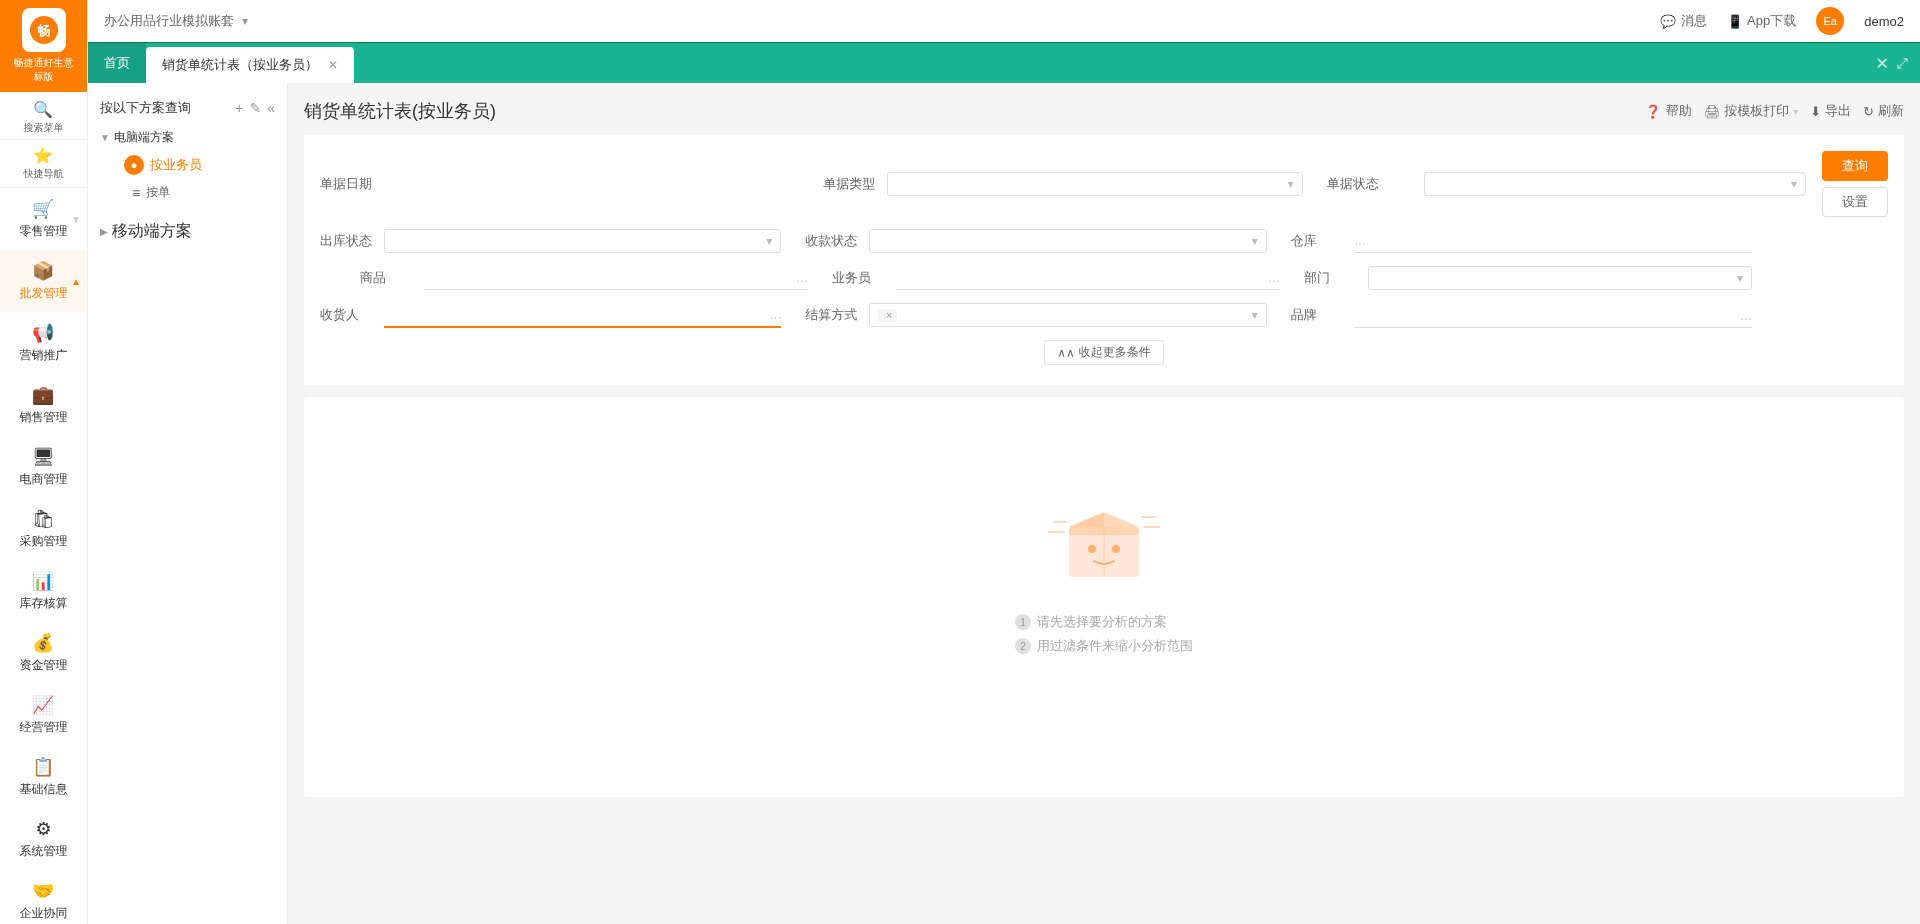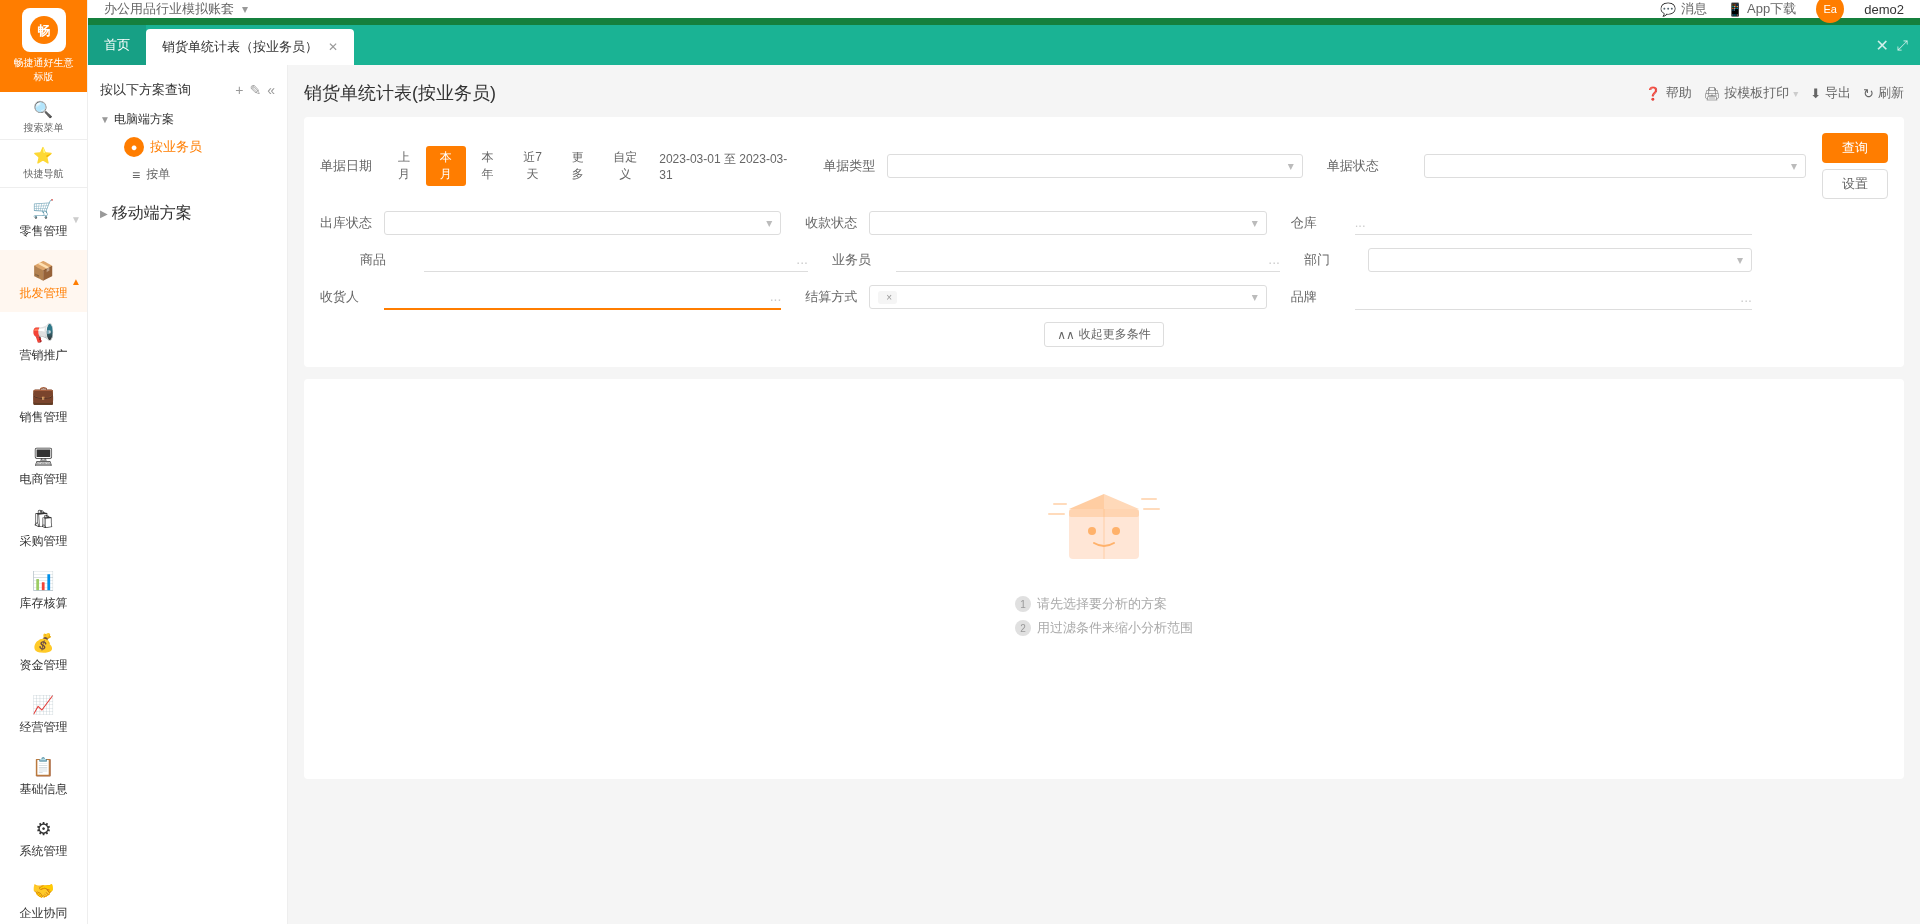--- a/index.html
+++ b/index.html
@@ -15,21 +15,21 @@
     .sidebar-nav-item { width: 100%; padding: 10px 0; display: flex; flex-direction: column; align-items: center; cursor: pointer; transition: background 0.2s; }
     .sidebar-nav-item.active { background: #fff7f0; color: #ff7d00; }
     .sidebar-nav-item .nav-label { font-size: 12px; color: #333; margin-top: 3px; }
     .sidebar-nav-item.active .nav-label { color: #ff7d00; }
     .sidebar-quick-nav { padding: 8px 0 6px; display: flex; flex-direction: column; align-items: center; cursor: pointer; border-bottom: 1px solid #f0f0f0; width: 100%; }
 
     
     .main { flex: 1; display: flex; flex-direction: column; height: 924px; overflow: hidden; }
 
     
-    .topbar { height: 25px; background: #fff; display: flex; align-items: center; justify-content: space-between; padding: 0 16px; border-bottom: 7px solid #15803d; flex-shrink: 0; }
+    .topbar { height: 43px; background: #fff; display: flex; align-items: center; justify-content: space-between; padding: 0 16px; border-bottom: 1px solid #15803d; flex-shrink: 0; }
     .topbar-left { display: flex; align-items: center; gap: 8px; }
     .topbar-app-name { font-size: 13px; color: #666; }
     .topbar-dropdown-icon { color: #999; font-size: 12px; }
     .topbar-right { display: flex; align-items: center; gap: 20px; }
     .topbar-right-item { display: flex; align-items: center; gap: 4px; cursor: pointer; color: #666; font-size: 13px; }
     .topbar-avatar { width: 28px; height: 28px; border-radius: 50%; background: #ff7d00; display: flex; align-items: center; justify-content: center; color: #fff; font-size: 12px; cursor: pointer; overflow: hidden; }
 
     
     .tabbar { height: 40px; background: #1ab394; display: flex; align-items: center; flex-shrink: 0; }
     .tab { display: flex; align-items: center; gap: 6px; padding: 0 16px; height: 40px; cursor: pointer; color: rgba(255,255,255,0.8); font-size: 13px; justify-content: center; }
@@ -271,29 +271,20 @@
           </div>
         </div>
       </div>
 
       <div class="filter-area">
 
         <div style="display:flex;align-items:center;margin-bottom:12px;">
 
           <div style="display:flex;align-items:center;flex:1;min-width:0;">
             <span style="width:64px;color:#666;font-size:13px;flex-shrink:0;">单据日期</span>
-            <div style="flex:1;display:flex;align-items:center;gap:2px;">
-              <button class="date-btn">上月</button>
-              <button class="date-btn active">本月</button>
-              <button class="date-btn">本年</button>
-              <button class="date-btn">近7天</button>
-              <button class="date-btn">更多</button>
-              <button class="date-btn">自定义</button>
-              <span style="font-size:12px;color:#666;margin-left:6px;">2023-03-01 至 2023-03-31</span>
-            </div>
           </div>
 
           <div style="display:flex;align-items:center;flex:1;min-width:0;padding-left:24px;">
             <span style="width:64px;color:#666;font-size:13px;flex-shrink:0;">单据类型</span>
             <div style="flex:1;display:flex;align-items:center;border:1px solid #ddd;border-radius:3px;padding:4px 8px;cursor:pointer;">
               <span style="flex:1;color:#ccc;font-size:13px;"></span>
               <span style="color:#bbb;font-size:12px;">▾</span>
             </div>
           </div>
 

